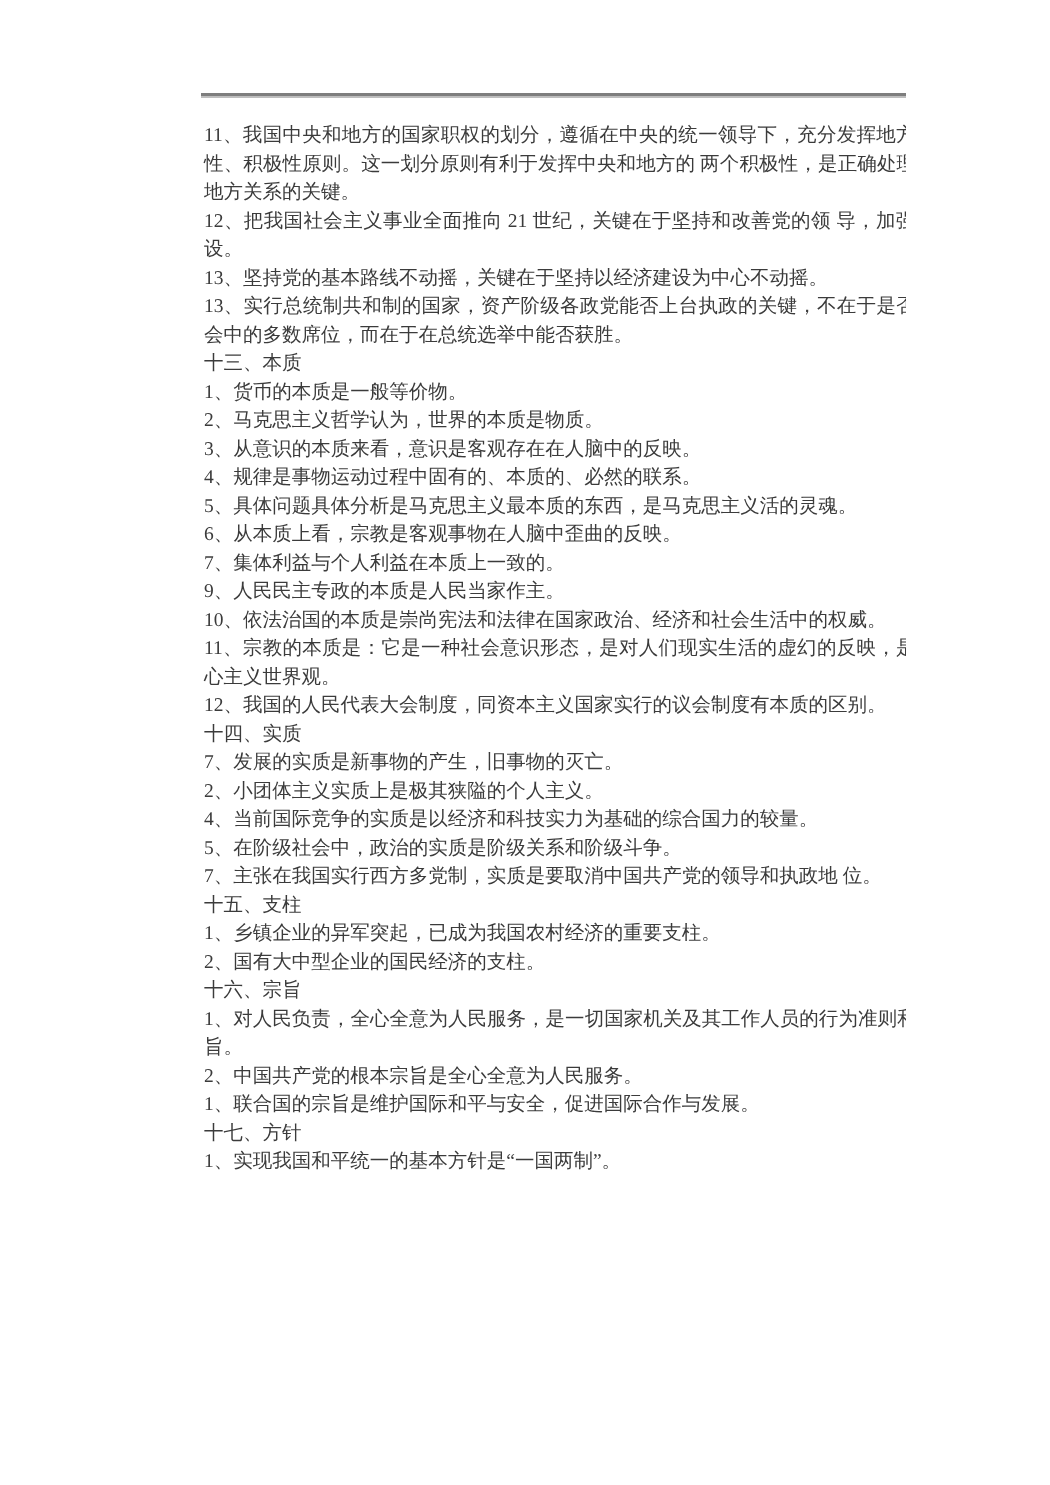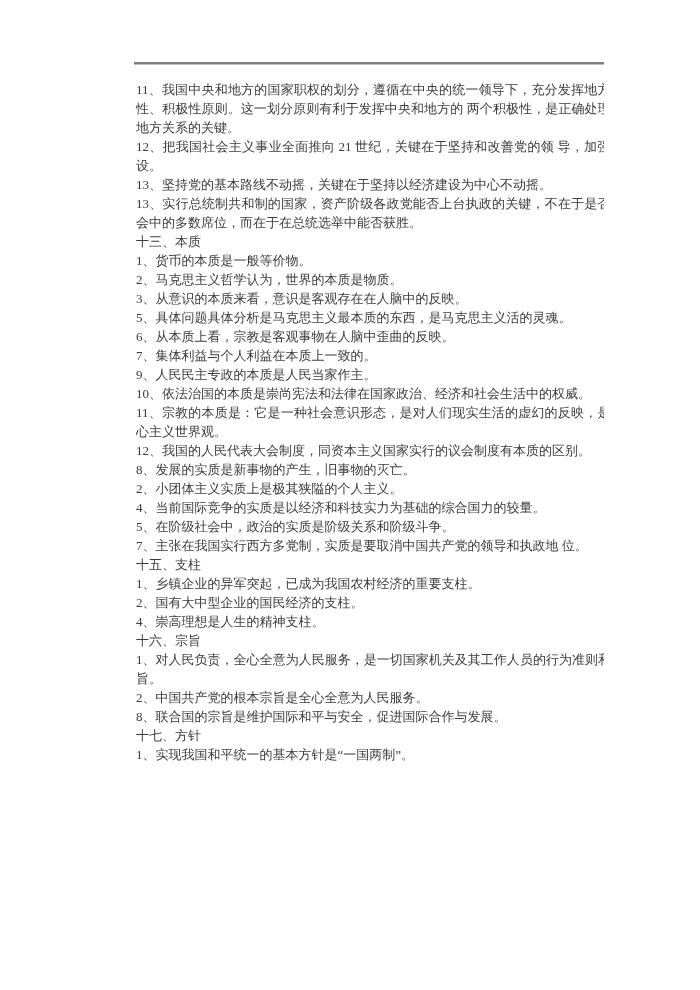--- a/index.html
+++ b/index.html
@@ -58,43 +58,44 @@
 
     <p>11、我国中央和地方的国家职权的划分，遵循在中央的统一领导下，充分发挥地方的主动性、积极性原则。这一划分原则有利于发挥中央和地方的 两个积极性，是正确处理中央和地方关系的关键。</p>
     <p>12、把我国社会主义事业全面推向 21 世纪，关键在于坚持和改善党的领 导，加强党的建设。</p>
     <p>13、坚持党的基本路线不动摇，关键在于坚持以经济建设为中心不动摇。</p>
     <p>13、实行总统制共和制的国家，资产阶级各政党能否上台执政的关键，不在于是否获得议会中的多数席位，而在于在总统选举中能否获胜。</p>
 
     <p>十三、本质</p>
     <p>1、货币的本质是一般等价物。</p>
     <p>2、马克思主义哲学认为，世界的本质是物质。</p>
     <p>3、从意识的本质来看，意识是客观存在在人脑中的反映。</p>
+    <p>4、规律是事物运动过程中固有的、本质的、必然的联系。</p>
     <p>5、具体问题具体分析是马克思主义最本质的东西，是马克思主义活的灵魂。</p>
     <p>6、从本质上看，宗教是客观事物在人脑中歪曲的反映。</p>
     <p>7、集体利益与个人利益在本质上一致的。</p>
     <p>9、人民民主专政的本质是人民当家作主。</p>
     <p>10、依法治国的本质是崇尚宪法和法律在国家政治、经济和社会生活中的权威。</p>
     <p>11、宗教的本质是：它是一种社会意识形态，是对人们现实生活的虚幻的反映，是一种唯心主义世界观。</p>
     <p>12、我国的人民代表大会制度，同资本主义国家实行的议会制度有本质的区别。</p>
 
-    <p>8、发展的实质是新事物的产生，旧事物的灭亡。</p>
+    <p>十四、实质</p>
+    <p>7、发展的实质是新事物的产生，旧事物的灭亡。</p>
     <p>2、小团体主义实质上是极其狭隘的个人主义。</p>
     <p>4、当前国际竞争的实质是以经济和科技实力为基础的综合国力的较量。</p>
     <p>5、在阶级社会中，政治的实质是阶级关系和阶级斗争。</p>
     <p>7、主张在我国实行西方多党制，实质是要取消中国共产党的领导和执政地 位。</p>
 
     <p>十五、支柱</p>
     <p>1、乡镇企业的异军突起，已成为我国农村经济的重要支柱。</p>
     <p>2、国有大中型企业的国民经济的支柱。</p>
-    <p>4、崇高理想是人生的精神支柱。</p>
 
     <p>十六、宗旨</p>
     <p>1、对人民负责，全心全意为人民服务，是一切国家机关及其工作人员的行为准则和工作宗旨。</p>
     <p>2、中国共产党的根本宗旨是全心全意为人民服务。</p>
-    <p>8、联合国的宗旨是维护国际和平与安全，促进国际合作与发展。</p>
+    <p>1、联合国的宗旨是维护国际和平与安全，促进国际合作与发展。</p>
 
     <p>十七、方针</p>
     <p>1、实现我国和平统一的基本方针是“一国两制”。</p>
 
   </div>
 
   <div class="page-number">5</div>
 
 </div>
 

